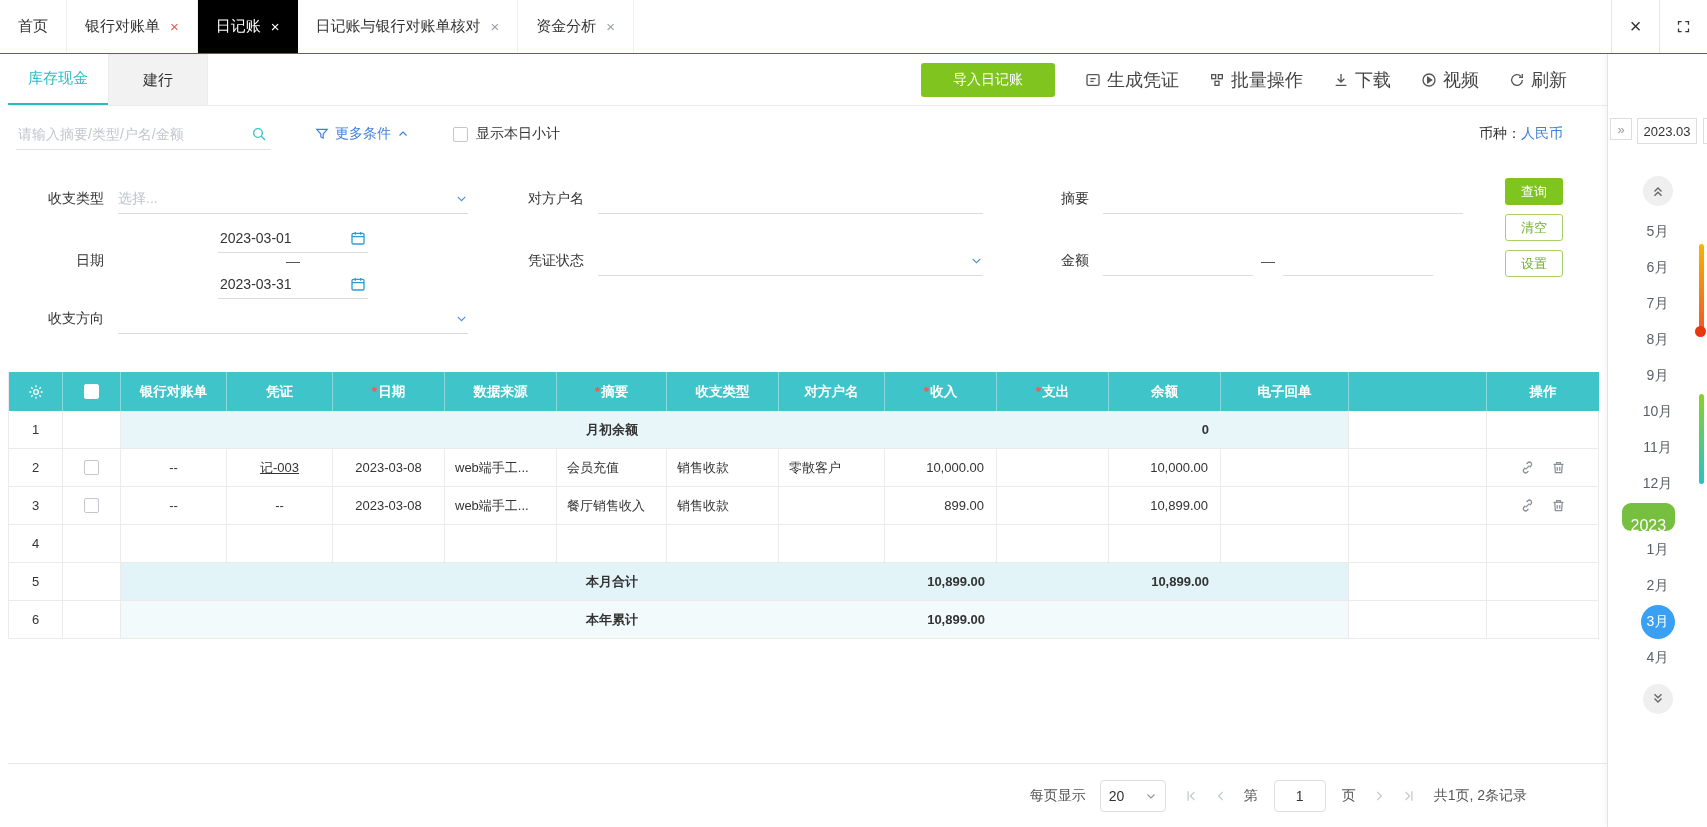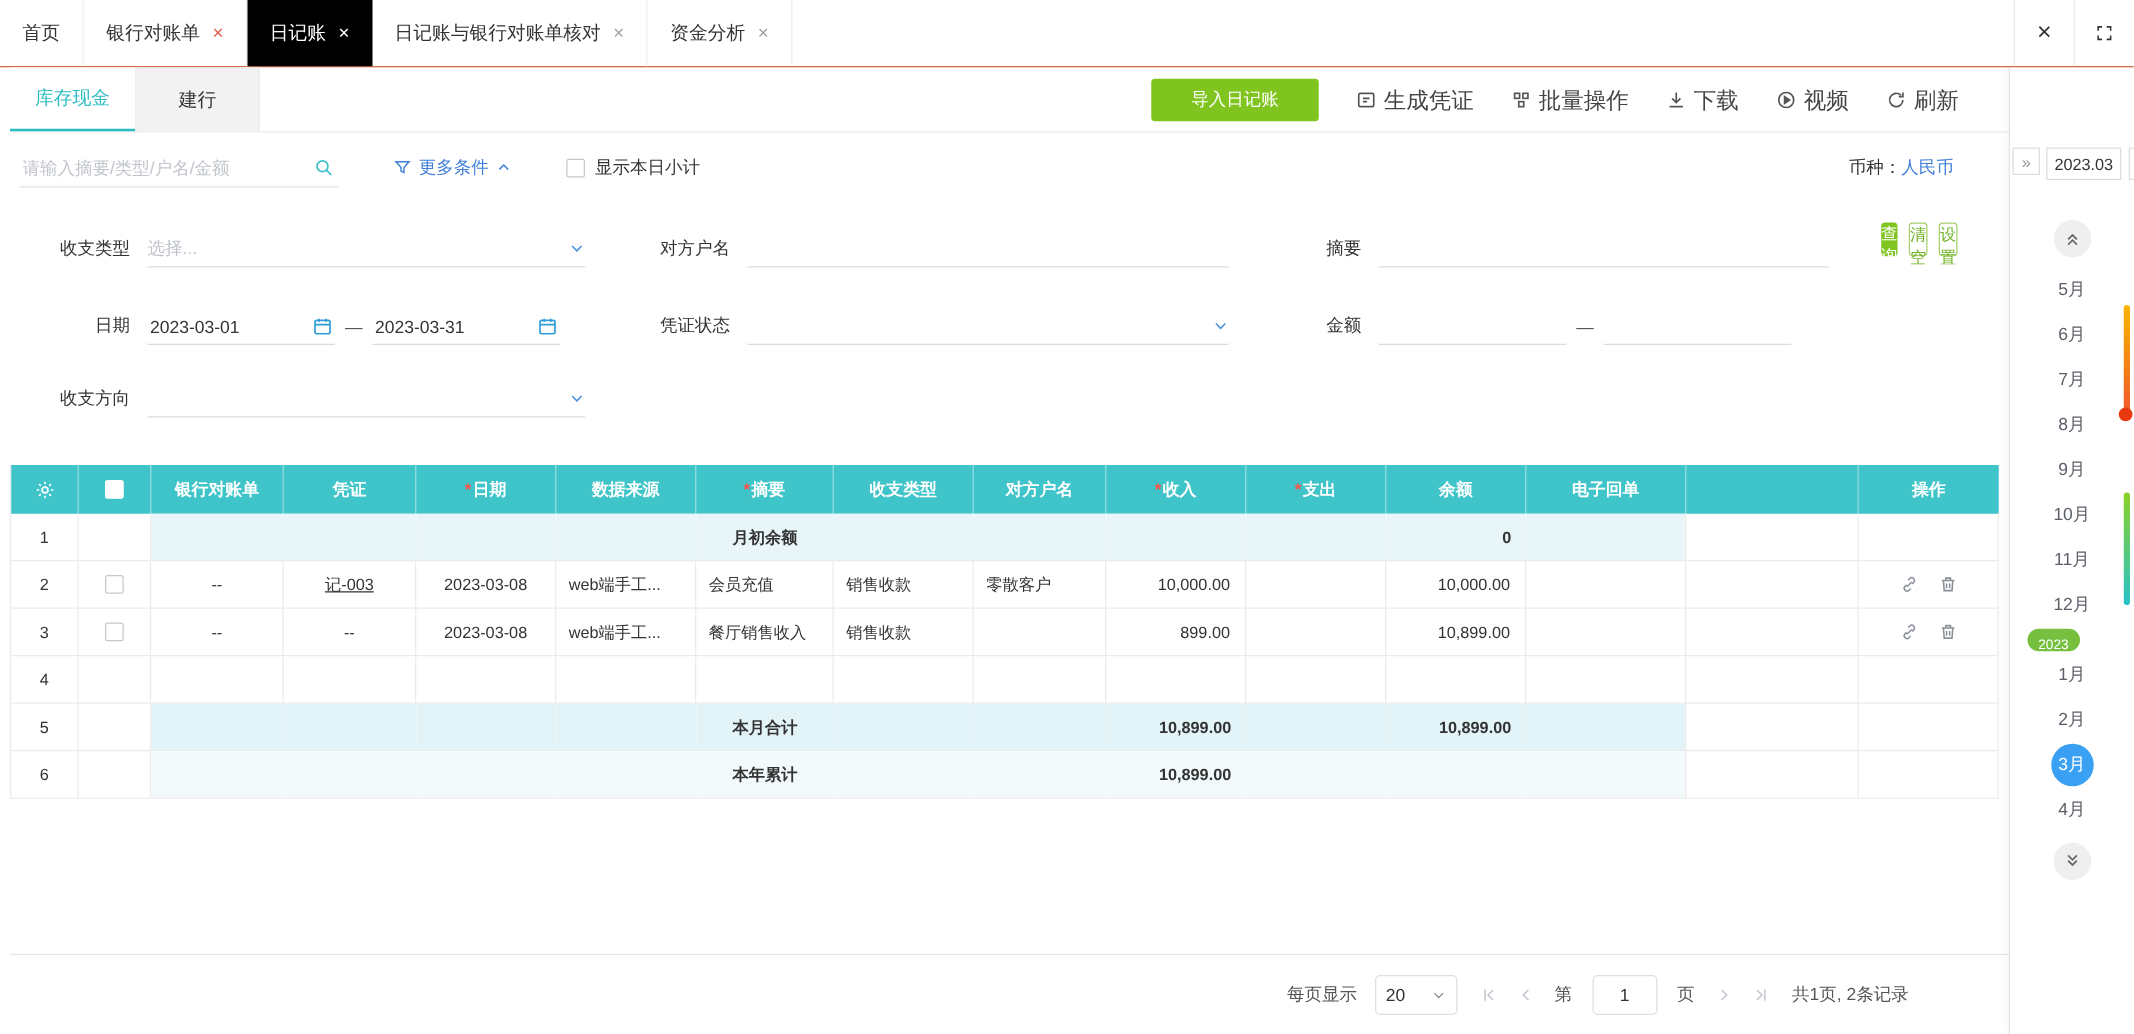--- a/index.html
+++ b/index.html
@@ -44,28 +44,28 @@
 
   
   .filter-form { position:relative; padding:6px 0 10px; flex:none; }
   .f-row { display:flex; align-items:center; height:62px; }
   .f-label { width:110px; flex:none; text-align:right; padding-right:14px; font-size:14px; color:#333; }
   .f-label.l2 { width:130px; }
   .f-label.l3 { width:120px; }
   .f-field { border-bottom:1px solid #dcdcdc; height:30px; display:flex; align-items:center; font-size:14px; background:#fff; }
   .w1 { width:350px; } .w2 { width:385px; } .w3 { width:360px; }
   .group { display:flex; align-items:center; }
-  .gw1 { width:350px; } .gw3 { width:360px; }
+  .gw1 { width:350px;flex-direction:column; } .gw3 { width:360px; }
   .date-box { width:150px; justify-content:space-between; padding:0 2px; cursor:pointer; }
   .amt { width:150px; cursor:text; }
   .dash { margin:0 8px; color:#555; }
   .ph { color:#bfc3c9; }
   .select { cursor:pointer; }
   .select .chev { margin-left:auto; display:flex; }
-  .filter-btns { position:absolute; right:44px; top:16px; display:flex; flex-direction:row; gap:9px; width:58px; }
+  .filter-btns { position:absolute; right:44px; top:16px; display:flex; flex-direction:column; gap:9px; width:58px; }
   .btn-query { background:#7fc41f; color:#fff; border:none; height:27px; border-radius:3px; font-size:13px; cursor:pointer; font-family:inherit; }
   .btn-outline { background:#fff; border:1px solid #a8d06a; color:#6fb327; height:27px; border-radius:3px; font-size:13px; cursor:pointer; font-family:inherit; }
 
   
   .tbl { margin:16px 8px 0 0; flex:none; --cols:54px 58px 106px 106px 112px 112px 110px 112px 106px 112px 112px 112px 128px 1fr 112px; }
   .tr { display:grid; grid-template-columns:var(--cols); border-left:1px solid #ebebeb; }
   .th { height:39px; line-height:39px; background:#3fc4c9; color:#fff; font-weight:bold; font-size:13.5px; text-align:center; border-right:1px solid rgba(255,255,255,.4); white-space:nowrap; overflow:hidden; }
   .th:last-child { border-right:none; }
   .th .star, .star { color:#ff5148; margin-right:1px; font-weight:bold; }
   .hchk { display:inline-block; width:15px; height:15px; border:1px solid #fff; border-radius:2px; background:#fff; vertical-align:middle; cursor:pointer; }
@@ -95,21 +95,21 @@
   .rail { width:100px; flex:none; position:relative; border-left:1px solid #e3e3e3; background:#fff; display:flex; flex-direction:column; align-items:center; box-shadow:-2px 0 6px rgba(0,0,0,.04); }
   .rail-top { margin-top:64px; align-self:flex-start; margin-left:2px; display:flex; align-items:flex-start; gap:5px; }
   .collapse-box { width:22px; height:22px; border:1px solid #ddd; display:flex; align-items:center; justify-content:center; color:#999; font-size:13px; cursor:pointer; background:#fff; }
   .period-col { display:flex; gap:6px; }
   .period-box { width:60px; height:26px; border:1px solid #ddd; display:flex; align-items:center; justify-content:center; font-size:13px; color:#333; background:#fff; cursor:pointer; }
   .rail-circle { width:30px; height:30px; border-radius:50%; background:#efefef; display:flex; align-items:center; justify-content:center; margin-top:32px; cursor:pointer; }
   .rail-circle.down { margin-top:8px; }
   .months { display:flex; flex-direction:column; align-items:center; margin-top:8px; position:relative; }
   .month { height:36px; width:44px; display:flex; align-items:center; justify-content:center; font-size:14px; color:#5a5e66; cursor:pointer; }
   .month.active { background:#3aa0f3; color:#fff; border-radius:50%; width:34px; height:34px; margin:1px 0; }
-  .year-badge { align-self:flex-start; margin-left:-14px; background:#76bf3f; color:#fff; font-size:11px; height:18px; line-height:18px; padding:4px 9px; border-radius:9px; margin-top:1px; margin-bottom:1px; }
+  .year-badge { align-self:flex-start; margin-left:-14px; background:#76bf3f; color:#fff; font-size:16px; height:18px; line-height:18px; padding:14px 9px; border-radius:9px; margin-top:1px; margin-bottom:1px; }
   .sbar1 { position:absolute; right:3px; top:190px; width:5px; height:86px; border-radius:3px; background:linear-gradient(#f7b500,#f05a28); cursor:pointer; }
   .sdot { position:absolute; right:1px; top:272px; width:11px; height:11px; border-radius:50%; background:#e8380d; cursor:pointer; }
   .sbar2 { position:absolute; right:3px; top:340px; width:5px; height:90px; border-radius:3px; background:linear-gradient(#8bd125,#27c2c9); cursor:pointer; }
 
   svg { display:block; }
 </style>
 </head>
 <body>
 
 <div class="app">

